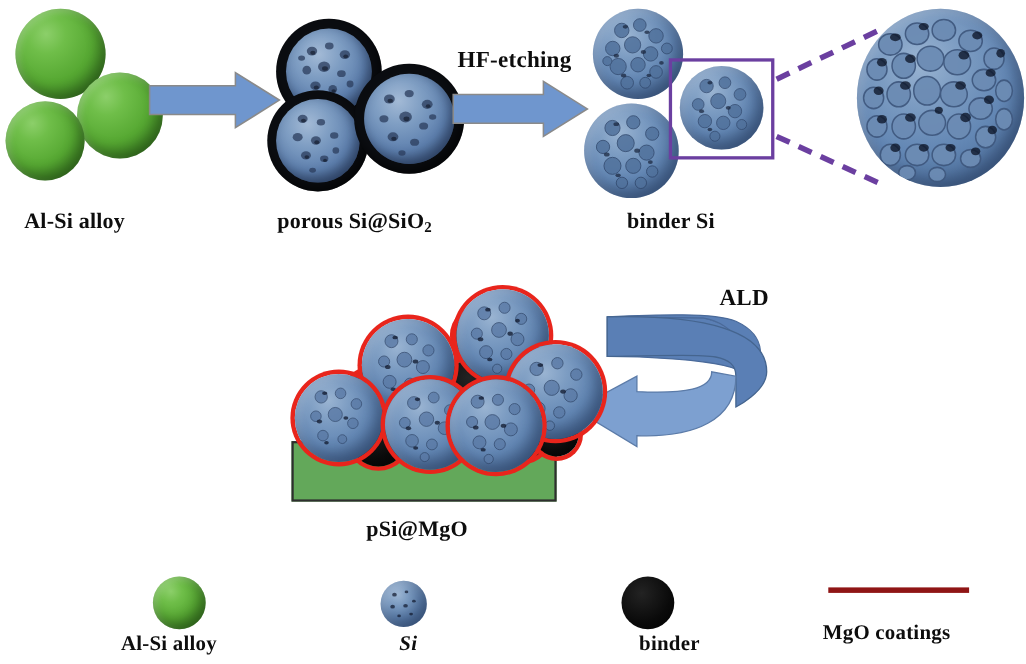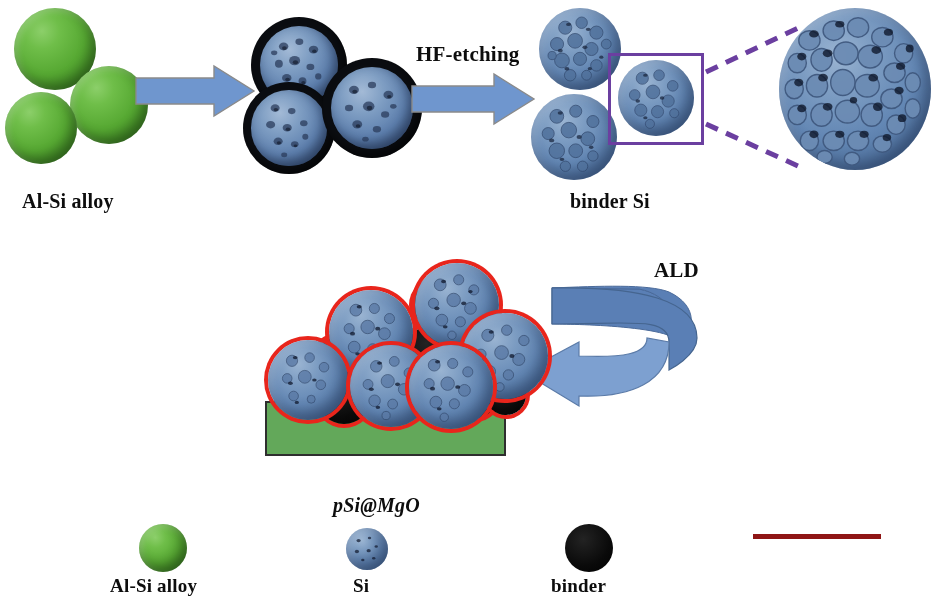--- a/index.html
+++ b/index.html
@@ -191,20 +191,21 @@
             <ellipse cx="29" cy="30" rx="3" ry="2.3"></ellipse>
               <ellipse cx="47" cy="50" rx="3.3" ry="2.6"></ellipse>
             <ellipse cx="33" cy="72" rx="2.9" ry="2.2"></ellipse>
               <ellipse cx="71" cy="36" rx="2.6" ry="2"></ellipse>
           </g>
         </svg>
       </div>
     </div>
   </div>
 
+  <div class="lbl stage-label" style="left:252px;top:190px;"><span>porous Si@SiO</span><sub>2</sub></div>
 
   <div class="lbl proc-label" style="left:416px;top:42px;text-align:center;">HF-etching</div>
   <div class="arrow" style="left:412px;top:74px;width:122px;height:50px;">
     <svg width="122" height="50" viewBox="0 0 122 50">
       <polygon points="0,12 82,12 82,0 122,25 82,50 82,38 0,38" fill="#6f96ce" stroke="#8a8a8a" stroke-width="1.4"></polygon>
     </svg>
   </div>
 
   <div class="sph psi" style="left:539px;top:8px;width:82px;height:82px;">
     <div class="pores">
@@ -526,40 +527,41 @@
         <g fill="#10182c" opacity=".75">
           <ellipse cx="34" cy="20" rx="3" ry="2"></ellipse>
             <ellipse cx="28" cy="52" rx="3" ry="2.2"></ellipse>
           <ellipse cx="58" cy="50" rx="3" ry="2.2"></ellipse>
             <ellipse cx="36" cy="76" rx="2.8" ry="2"></ellipse>
         </g>
       </svg>
     </div>
   </div>
 
-  <div class="lbl stage-label" style="left:333px;top:494px;font-style:italic;">pSi@MgO</div>
+  <div class="lbl stage-label" style="left:333px;top:470px;">pSi@MgO</div>
 
   <div class="sph green" style="left:139px;top:524px;width:48px;height:48px;"></div>
   <div class="lbl legend-label" style="left:110px;top:575px;">Al-Si alloy</div>
 
   <div class="sph psi" style="left:346px;top:528px;width:42px;height:42px;">
     <div class="pores">
       <svg viewBox="0 0 100 100" preserveAspectRatio="none">
         <g fill="#10182c" opacity=".7">
           <ellipse cx="30" cy="30" rx="5" ry="4"></ellipse>
             <ellipse cx="56" cy="24" rx="4" ry="3"></ellipse>
           <ellipse cx="26" cy="56" rx="5" ry="4"></ellipse>
             <ellipse cx="54" cy="54" rx="5" ry="4"></ellipse>
           <ellipse cx="72" cy="44" rx="4" ry="3"></ellipse>
             <ellipse cx="40" cy="76" rx="4" ry="3"></ellipse>
           <ellipse cx="66" cy="72" rx="4" ry="3"></ellipse>
         </g>
       </svg>
     </div>
   </div>
-  <div class="lbl legend-label" style="left:353px;top:575px;">Si</div>
+  <div class="lbl legend-label" style="left:363px;top:575px;font-style:italic;">Si</div>
 
   <div class="binder" style="left:565px;top:524px;width:48px;height:48px;"></div>
-  <div class="lbl legend-label" style="left:551px;top:575px;">binder</div>
+  <div class="lbl legend-label" style="left:581px;top:575px;">binder</div>
 
   <div class="legend-line" style="left:753px;top:534px;width:128px;"></div>
+  <div class="lbl legend-label" style="left:748px;top:565px;">MgO coatings</div>
 
 </div>
 
 </body></html>

